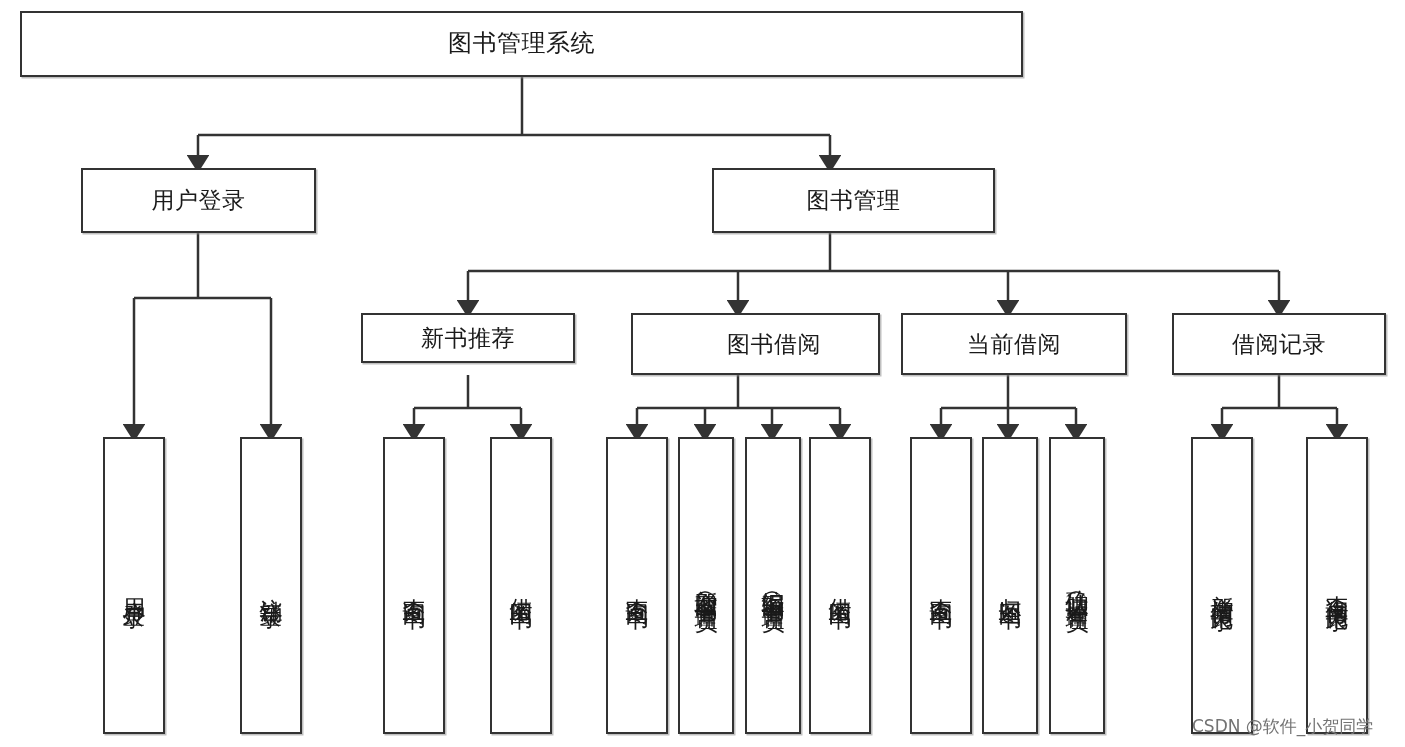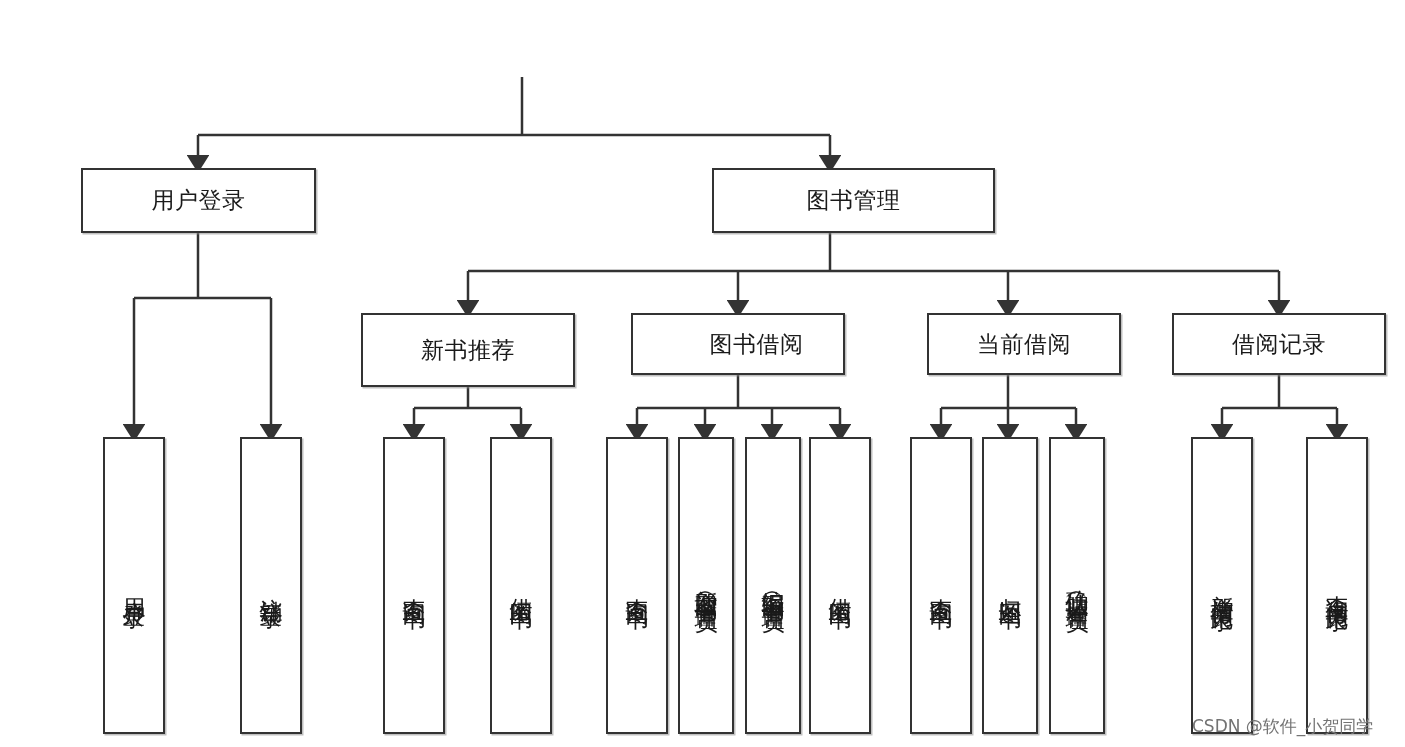--- a/index.html
+++ b/index.html
@@ -124,38 +124,41 @@
       <path d="M 1008 408 L 1008 432" marker-end="url(#arrowhead)"></path>
       <path d="M 1076 408 L 1076 432" marker-end="url(#arrowhead)"></path>
 
       <path d="M 1279 375 L 1279 408"></path>
       <path d="M 1222 408 L 1337 408"></path>
       <path d="M 1222 408 L 1222 432" marker-end="url(#arrowhead)"></path>
       <path d="M 1337 408 L 1337 432" marker-end="url(#arrowhead)"></path>
     </g>
   </svg>
 
+  <div class="node root horiz" style="left:20px; top:11px; width:1003px; height:66px;">
+    <span class="node-label">图书管理系统</span>
+  </div>
 
   <div class="node horiz" style="left:81px; top:168px; width:235px; height:65px;">
     <span class="node-label">用户登录</span>
   </div>
 
   <div class="node horiz" style="left:712px; top:168px; width:283px; height:65px;">
     <span class="node-label">图书管理</span>
   </div>
 
-  <div class="node horiz" style="left:361px; top:313px; width:214px; height:74px;">
+  <div class="node horiz" style="left:361px; top:313px; width:214px; height:50px;">
     <span class="node-label">新书推荐</span>
   </div>
 
-  <div class="node horiz" style="left:631px; top:313px; width:214px; height:62px;padding-left:37px;">
+  <div class="node horiz" style="left:631px; top:313px; width:249px; height:62px;padding-left:37px;">
     <span class="node-label">图书借阅</span>
   </div>
 
-  <div class="node horiz" style="left:901px; top:313px; width:194px; height:62px;margin-left:26px;">
+  <div class="node horiz" style="left:901px; top:313px; width:226px; height:62px;">
     <span class="node-label">当前借阅</span>
   </div>
 
   <div class="node horiz" style="left:1172px; top:313px; width:214px; height:62px;">
     <span class="node-label">借阅记录</span>
   </div>
 
   <div class="node vert" style="left:103px; top:437px; width:62px; height:297px;">
     <span class="node-label">用户登录</span>
   </div>

